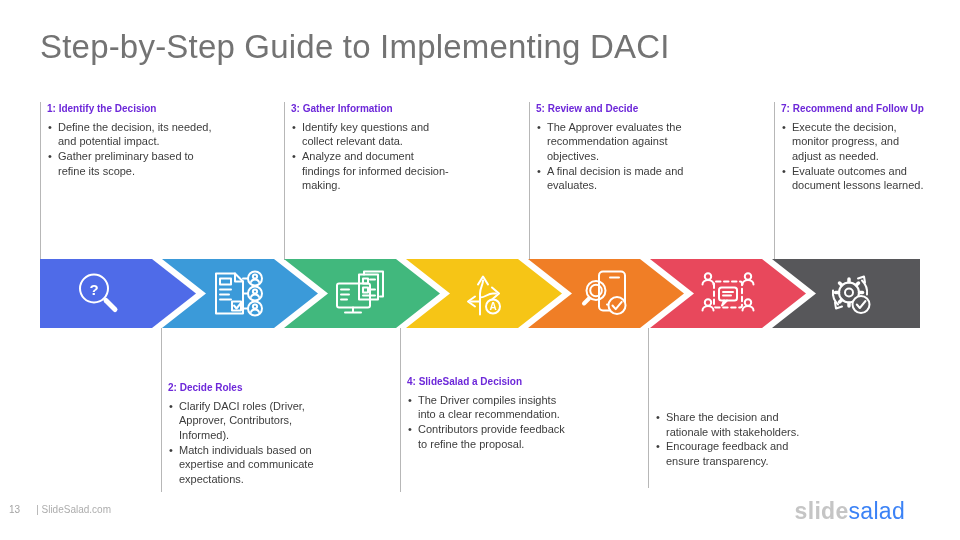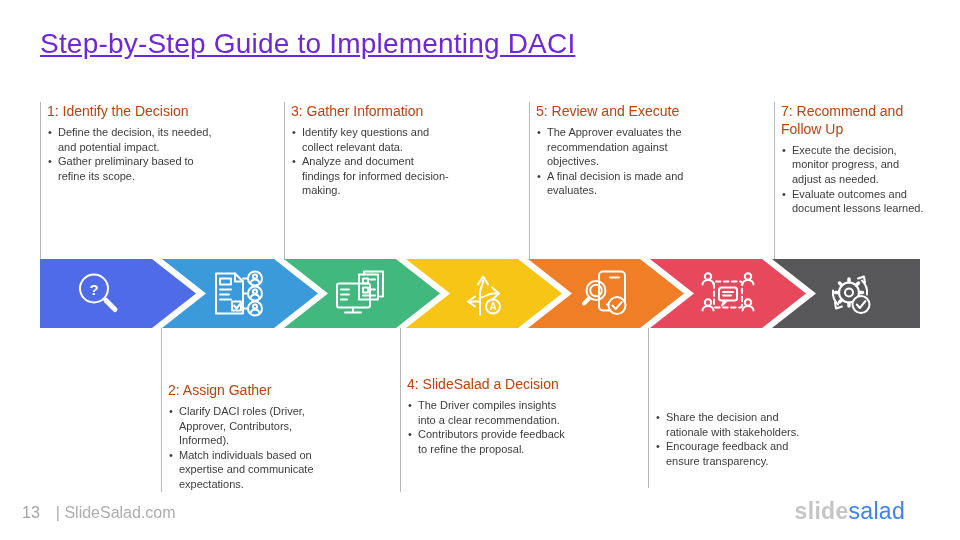--- a/index.html
+++ b/index.html
@@ -1,31 +1,31 @@
 <!DOCTYPE html>
 <html><head>
 <meta charset="utf-8">
 <style>
   html,body{margin:0;padding:0;background:#e9e9e9;}
   .slide{
     position:relative;width:960px;height:540px;background:#ffffff;overflow:hidden;
     font-family:"Liberation Sans", sans-serif;
   }
   .slide-title{
-    position:absolute;left:40px;top:28px;font-size:28px;font-weight:400;color:#6d28d9;
-    letter-spacing:0.2px;white-space:nowrap;text-decoration:underline;
+    position:absolute;left:40px;top:28px;font-size:33px;font-weight:400;color:#737373;
+    letter-spacing:0.2px;white-space:nowrap;
   }
   .vline{position:absolute;width:1px;background:#b7b7b7;}
   .step-block{position:absolute;color:#3a3a3a;}
-  .step-title{font-size:14px;font-weight:400;line-height:1.28;color:#c2410c;margin-bottom:4px;}
+  .step-title{font-size:10px;font-weight:700;line-height:1.28;color:#6d28d9;margin-bottom:4px;}
   .bullet{position:relative;padding-left:11px;font-size:11px;line-height:1.33;color:#3c3c3c;}
   .bullet .dot{position:absolute;left:1px;top:0;}
   .band{position:absolute;left:0;top:259px;}
   .band *{vector-effect:none;}
-  .footer-left{position:absolute;left:22px;top:504px;font-size:16px;color:#adadad;}
+  .footer-left{position:absolute;left:9px;top:504px;font-size:10px;color:#adadad;}
   .footer-left .pageno{margin-right:16px;color:#a5a5a5;}
   .brand{position:absolute;right:55px;top:498px;font-size:23px;letter-spacing:0.3px;white-space:nowrap;}
   .brand .b1{font-weight:700;color:#c5c5c5;}
   .brand .b2{font-weight:500;color:#3b82f6;}
   .icon-stroke{stroke:#ffffff;stroke-width:2;fill:none;stroke-linecap:round;stroke-linejoin:round;}
 </style>
 </head>
 <body>
 
 <div class="slide">
@@ -47,33 +47,33 @@
     <div class="bullet"><span class="dot">•</span><span>Gather preliminary based to refine its scope.</span></div>
   </div>
 
   <div class="step-block" style="left:291px;top:103px;width:158px;">
     <div class="step-title">3: Gather Information</div>
     <div class="bullet"><span class="dot">•</span><span>Identify key questions and collect relevant data.</span></div>
     <div class="bullet"><span class="dot">•</span><span>Analyze and document findings for informed decision-making.</span></div>
   </div>
 
   <div class="step-block" style="left:536px;top:103px;width:163px;">
-    <div class="step-title">5: Review and Execute</div>
+    <div class="step-title">5: Review and Decide</div>
     <div class="bullet"><span class="dot">•</span><span>The Approver evaluates the recommendation against objectives.</span></div>
     <div class="bullet"><span class="dot">•</span><span>A final decision is made and evaluates.</span></div>
   </div>
 
   <div class="step-block" style="left:781px;top:103px;width:150px;">
     <div class="step-title">7: Recommend and Follow Up</div>
     <div class="bullet"><span class="dot">•</span><span>Execute the decision, monitor progress, and adjust as needed.</span></div>
     <div class="bullet"><span class="dot">•</span><span>Evaluate outcomes and document lessons learned.</span></div>
   </div>
 
   <div class="step-block" style="left:168px;top:382px;width:162px;">
-    <div class="step-title">2: Assign Gather</div>
+    <div class="step-title">2: Decide Roles</div>
     <div class="bullet"><span class="dot">•</span><span>Clarify DACI roles (Driver, Approver, Contributors, Informed).</span></div>
     <div class="bullet"><span class="dot">•</span><span>Match individuals based on expertise and communicate expectations.</span></div>
   </div>
 
   <div class="step-block" style="left:407px;top:376px;width:163px;">
     <div class="step-title">4: SlideSalad a Decision</div>
     <div class="bullet"><span class="dot">•</span><span>The Driver compiles insights into a clear recommendation.</span></div>
     <div class="bullet"><span class="dot">•</span><span>Contributors provide feedback to refine the proposal.</span></div>
   </div>
 

